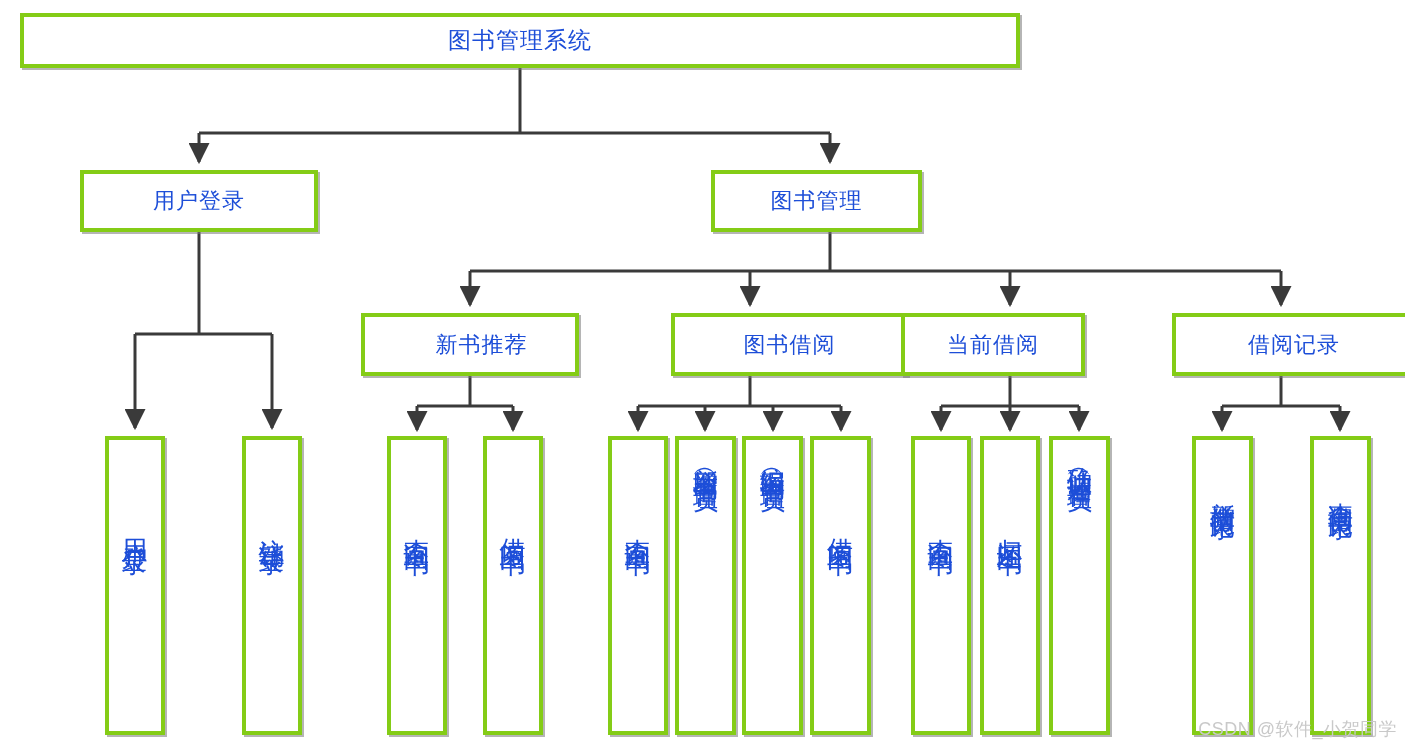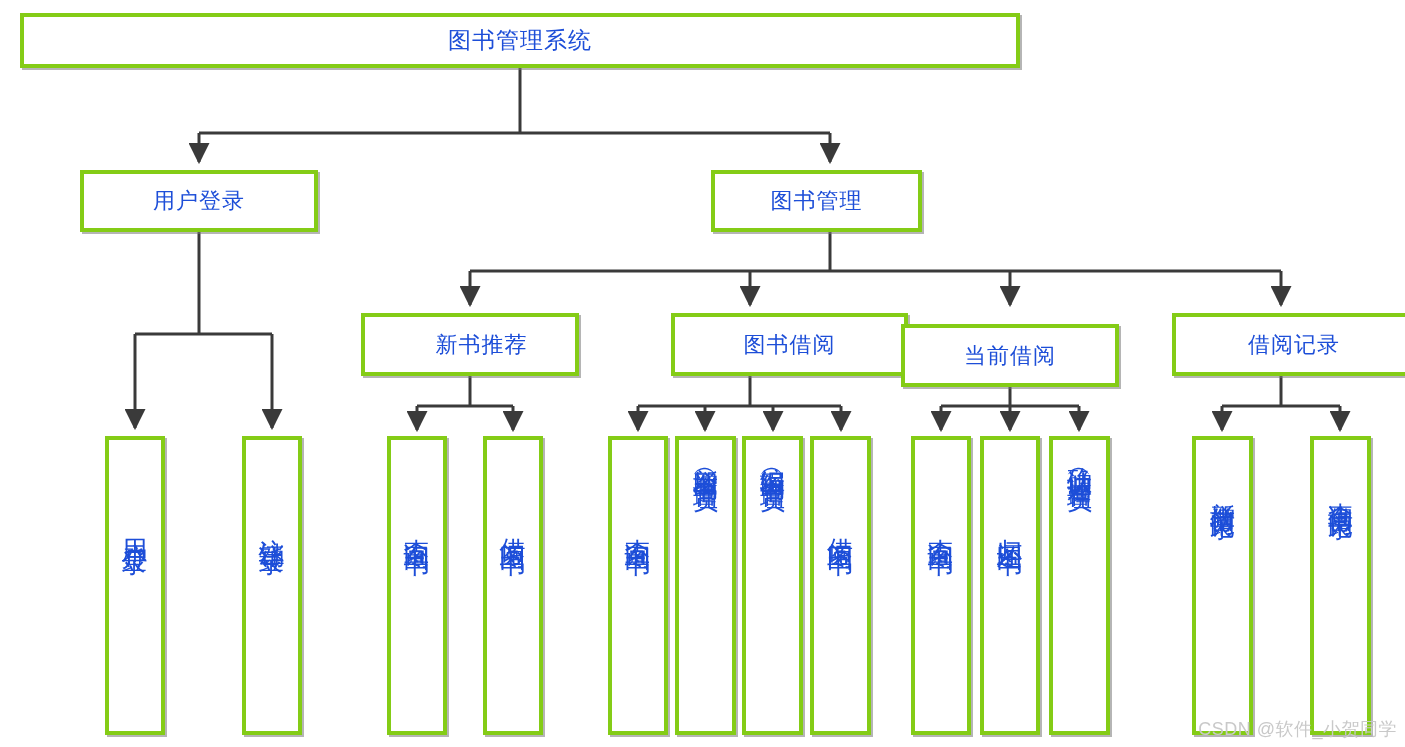--- a/index.html
+++ b/index.html
@@ -128,21 +128,21 @@
   </div>
 
   <div class="node h" style="left:361px;top:313px;width:218px;height:63px;padding-left:23px;">
     <span class="label">新书推荐</span>
   </div>
 
   <div class="node h" style="left:632px;top:313px;width:237px;height:63px;margin-left:39px;">
     <span class="label">图书借阅</span>
   </div>
 
-  <div class="node h" style="left:901px;top:313px;width:218px;height:63px;margin-top:11px;">
+  <div class="node h" style="left:901px;top:313px;width:184px;height:63px;">
     <span class="label">当前借阅</span>
   </div>
 
   <div class="node h" style="left:1172px;top:313px;width:244px;height:63px;">
     <span class="label">借阅记录</span>
   </div>
 
   <div class="node v" style="left:105px;top:436px;width:60px;height:299px;padding-top:78px;">
     <span class="label">用户登录</span>
   </div>

